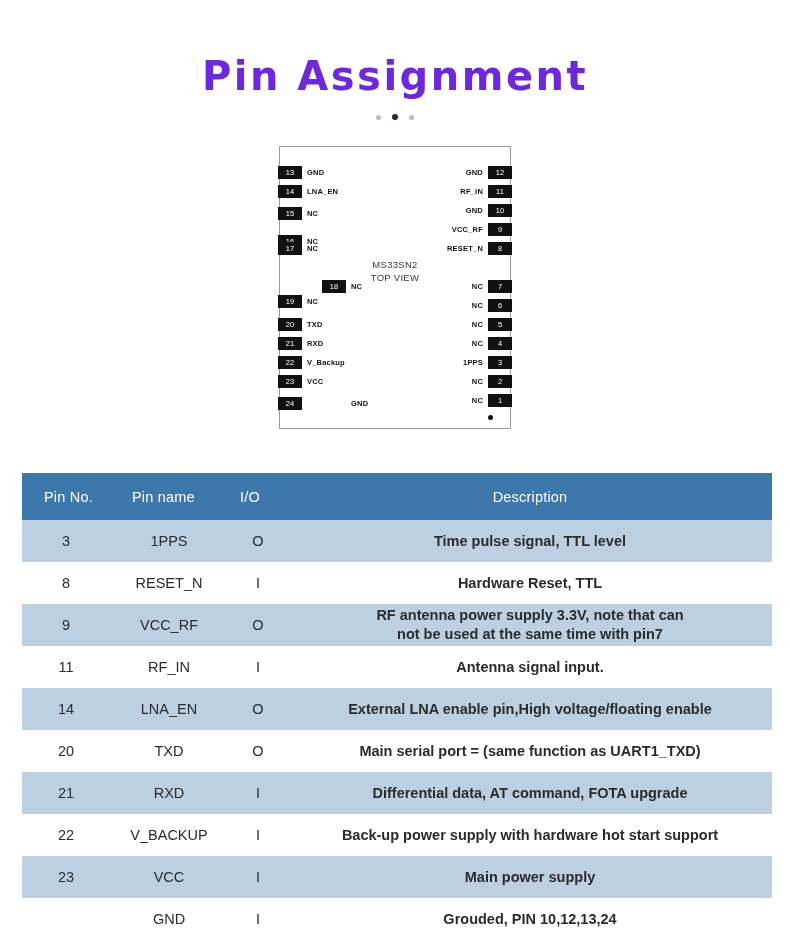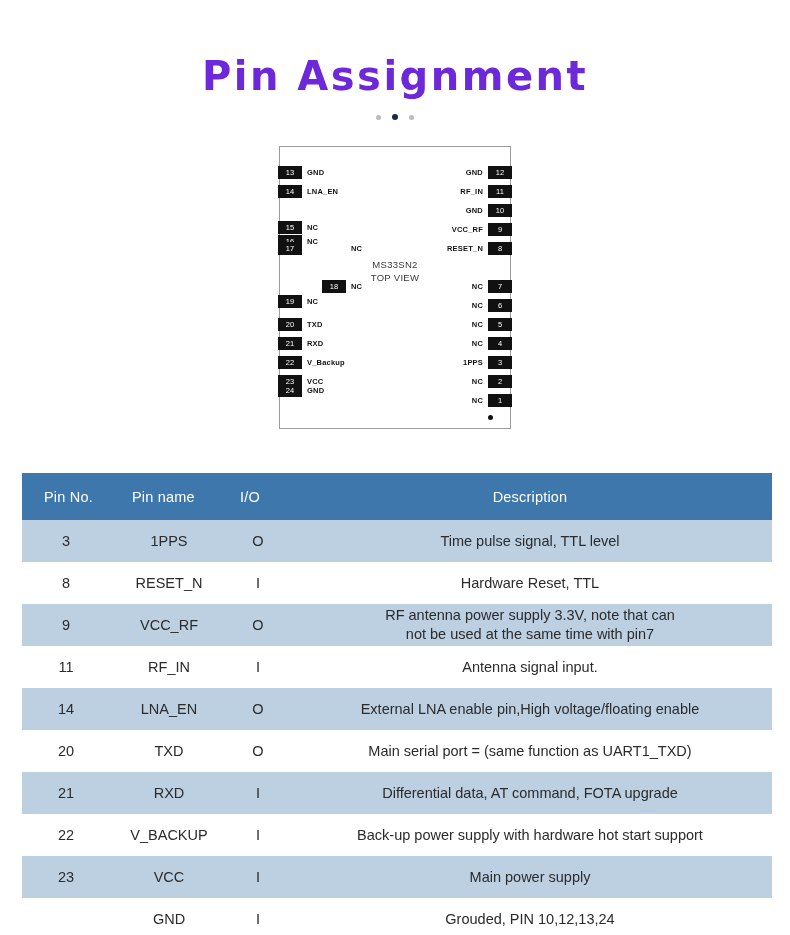--- a/index.html
+++ b/index.html
@@ -162,21 +162,21 @@
   .col-pin   { width: 88px; }
   .col-name  { width: 118px; }
   .col-io    { width: 60px; }
   .col-desc  { width: auto; }
 
   th.h-pin   { text-align: left;  padding-left: 22px; }
   th.h-name  { text-align: left;  padding-left: 22px; }
   th.h-io    { text-align: left;  padding-left: 12px; }
   th.h-desc  { text-align: center; }
 
-  td.c-desc  { padding: 0 14px; }
+  td.c-desc  { padding: 0 14px; font-weight: bold; }
   .desc-line { display: block; }
 </style>
 </head>
 <body>
 
 <div class="title-block">
   <h1 class="page-title">Pin Assignment</h1>
   <div class="dots">
     <span class="dot"></span>
     <span class="dot active"></span>
@@ -192,29 +192,29 @@
     </div>
     <div id="left-pins">
         <div class="pin left" style="top: 19px;">
           <div class="pad">13</div>
           <div class="pin-label">GND</div>
         </div>
         <div class="pin left" style="top: 38px;">
           <div class="pad">14</div>
           <div class="pin-label">LNA_EN</div>
         </div>
-        <div class="pin left" style="top: 74px; justify-content: space-between;">
+        <div class="pin left" style="top: 60px; justify-content: space-between;">
           <div class="pad">15</div>
           <div class="pin-label">NC</div>
         </div>
         <div class="pin left" style="top: 88px; text-align: center;">
           <div class="pad">16</div>
           <div class="pin-label">NC</div>
         </div>
-        <div class="pin left" style="top: 95px; gap: 44px;">
+        <div class="pin left" style="top: 95px;">
           <div class="pad">17</div>
           <div class="pin-label">NC</div>
         </div>
         <div class="pin left" style="top: 133px; margin-left: 44px;">
           <div class="pad">18</div>
           <div class="pin-label">NC</div>
         </div>
         <div class="pin left" style="top: 148px;">
           <div class="pad">19</div>
           <div class="pin-label">NC</div>
@@ -228,21 +228,21 @@
           <div class="pin-label">RXD</div>
         </div>
         <div class="pin left" style="top: 209px;">
           <div class="pad">22</div>
           <div class="pin-label">V_Backup</div>
         </div>
         <div class="pin left" style="top: 228px;">
           <div class="pad">23</div>
           <div class="pin-label">VCC</div>
         </div>
-        <div class="pin left" style="top: 237px;">
+        <div class="pin left" style="top: 250px; gap: 44px;">
           <div class="pad">24</div>
           <div class="pin-label">GND</div>
         </div>
       </div>
     <div id="right-pins">
         <div class="pin right" style="top: 19px;">
           <div class="pad">12</div>
           <div class="pin-label">GND</div>
         </div>
         <div class="pin right" style="top: 38px;">

